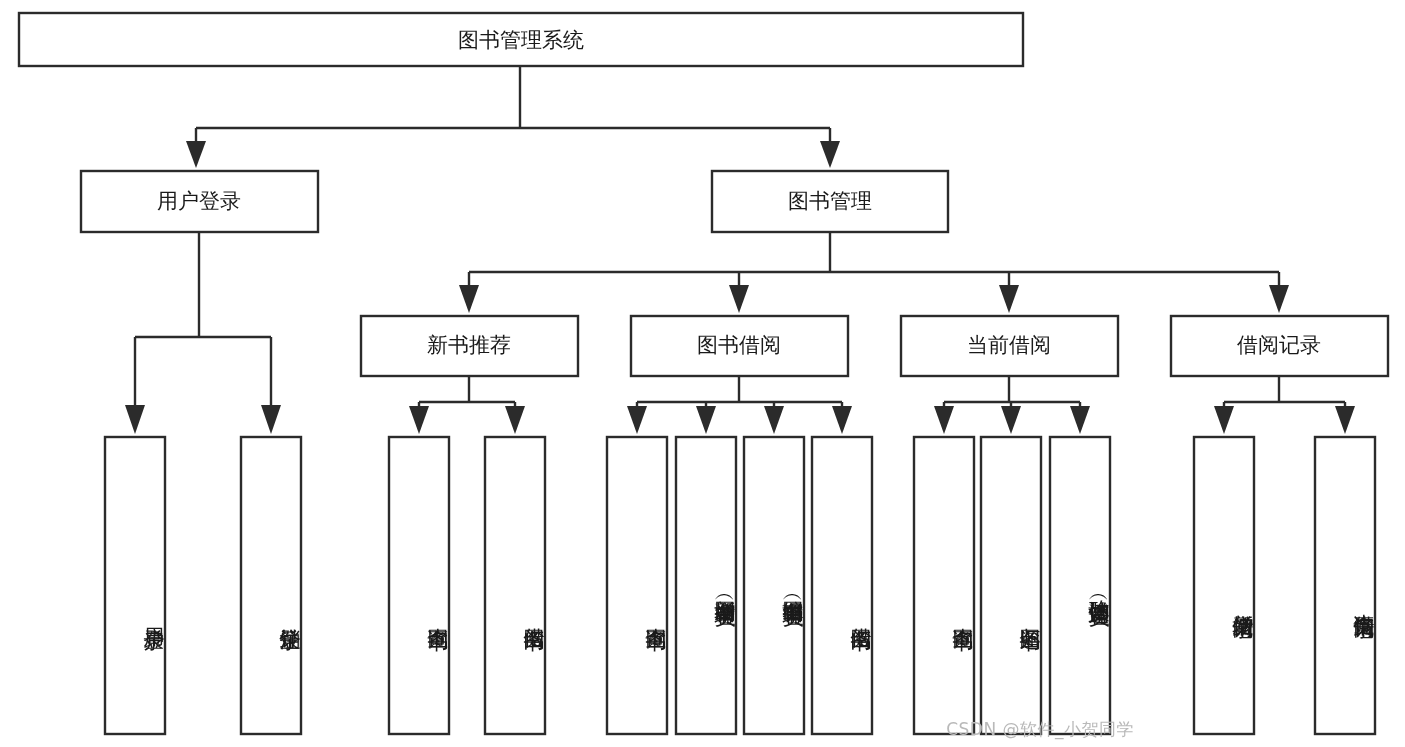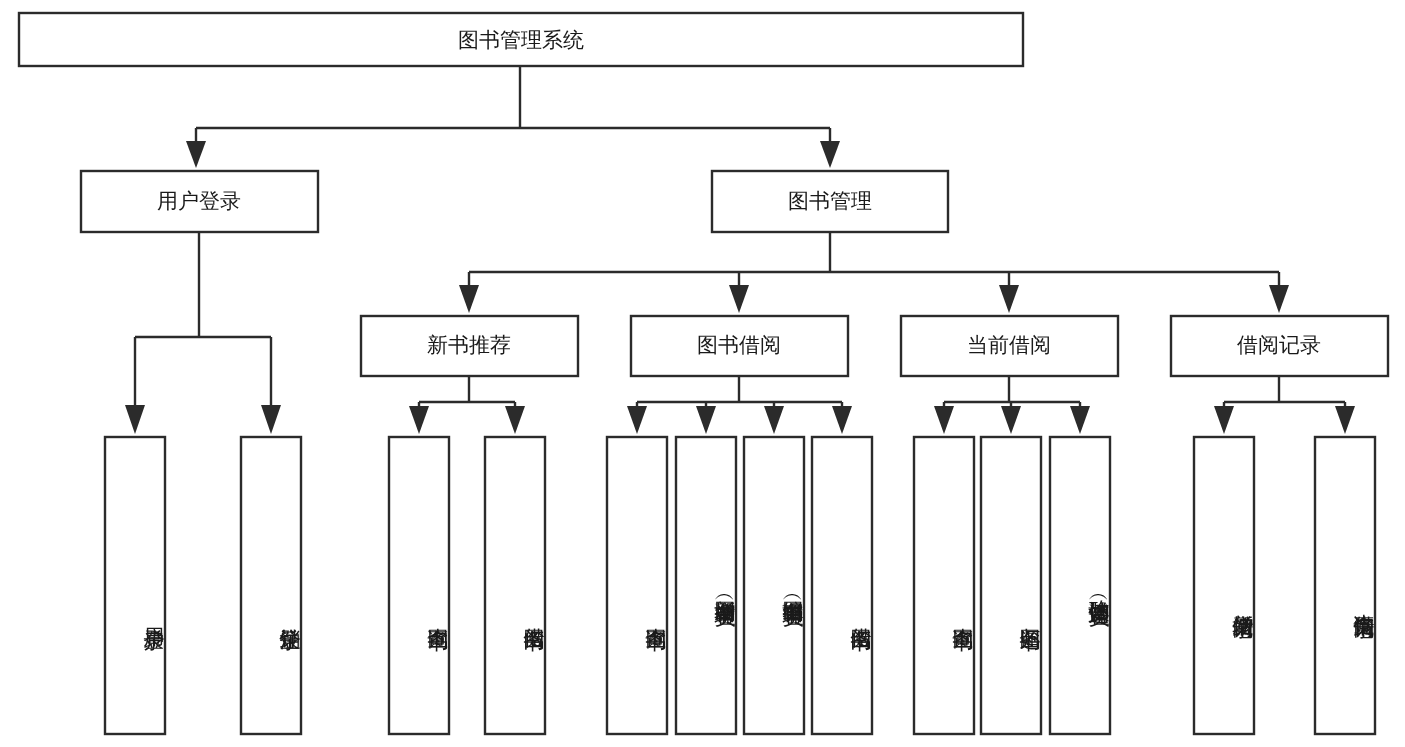--- a/index.html
+++ b/index.html
@@ -219,14 +219,15 @@
   <div class="vlabel" style="left:744px; top:443px; width:60px; height:288px;">编辑图书（管理员）</div>
   <div class="vlabel" style="left:812px; top:498px; width:60px; height:230px;">借阅图书</div>
 
   <div class="vlabel" style="left:914px; top:498px; width:60px; height:230px;">查询图书</div>
   <div class="vlabel" style="left:981px; top:498px; width:60px; height:230px;">归还图书</div>
   <div class="vlabel" style="left:1050px; top:443px; width:60px; height:288px;">确认归还（管理员）</div>
 
   <div class="vlabel" style="left:1194px; top:470px; width:60px; height:260px;">新增借阅记录</div>
   <div class="vlabel" style="left:1315px; top:470px; width:60px; height:260px;">查询借阅记录</div>
 
+  <div class="watermark">CSDN @软件_小贺同学</div>
 
 </div>
 
 </body></html>

